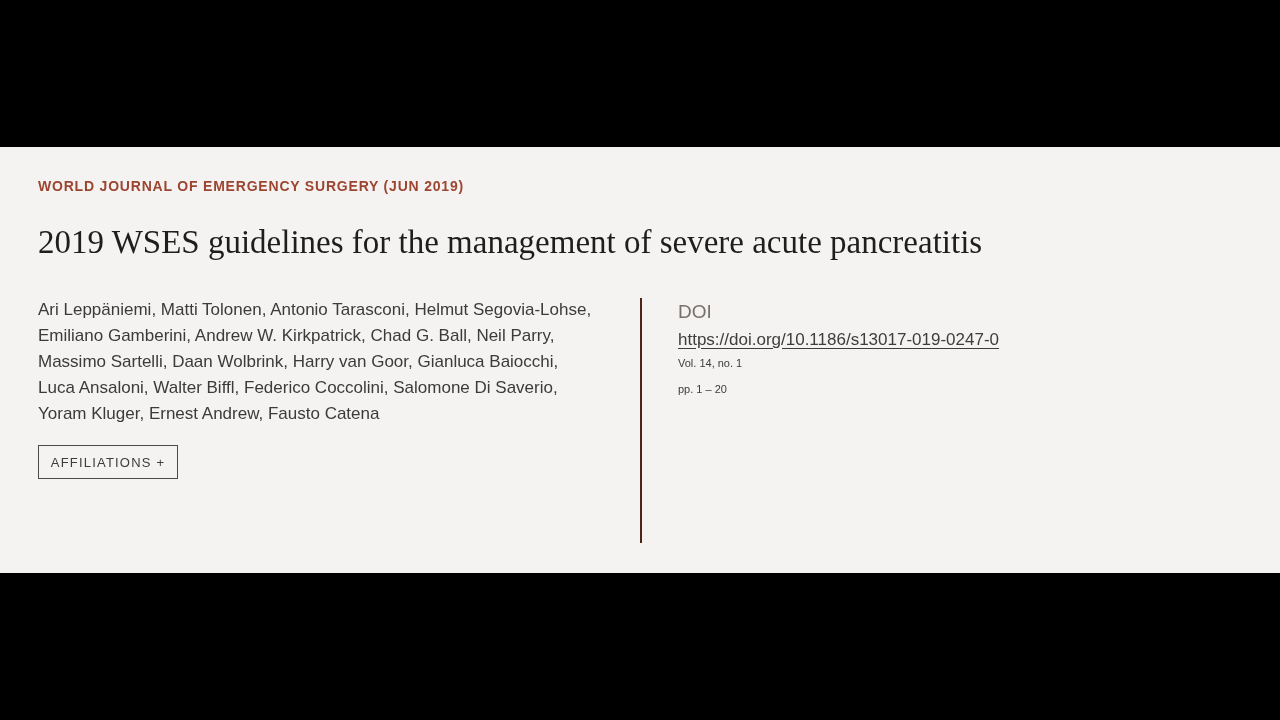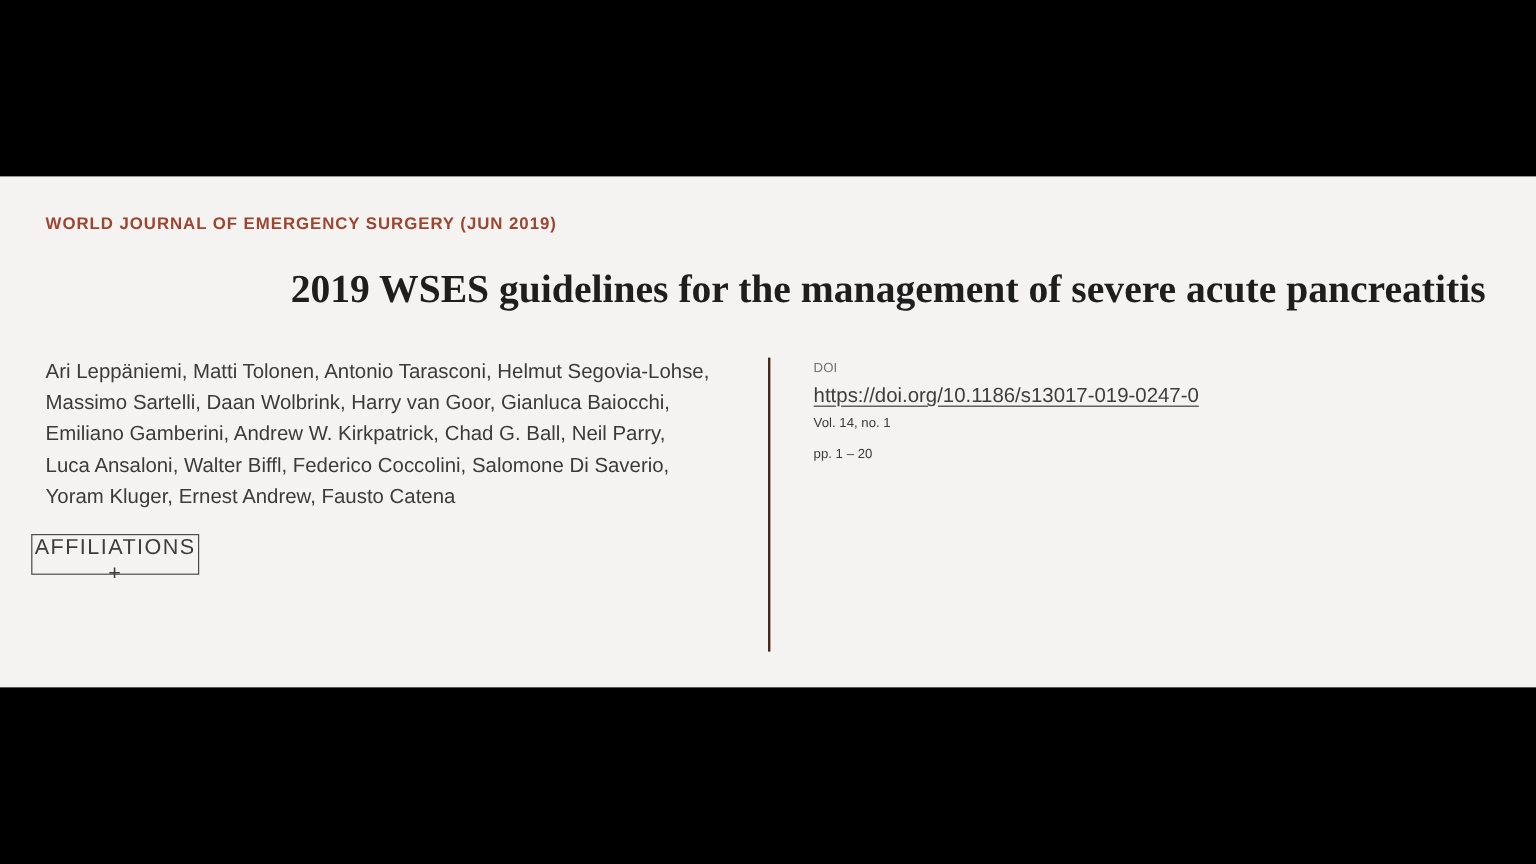--- a/index.html
+++ b/index.html
@@ -43,50 +43,49 @@
     color: var(--accent, #9c4530);
   }
 
   .title {
     position: absolute;
     left: 38px;
     top: 75px; 
     margin: 0;
     width: 1200px;
     font-family: "Liberation Serif", serif;
-    font-weight: bold;
+    font-weight: normal;
     font-size: 33px;
     line-height: 40px;
     color: var(--title, #1e1e1e);
     white-space: nowrap;
-    text-align: right;
   }
 
   .authors {
     position: absolute;
     left: 38px;
     top: 150px; 
     width: 585px;
     font-size: 17px;
     line-height: 26px;
     color: var(--body, #3b3b3b);
   }
   .author-line { white-space: nowrap; }
 
   .affiliations {
     position: absolute;
-    left: 26px;
+    left: 38px;
     top: 298px; 
     width: 140px;
     height: 34px;
     background: transparent;
     border: 1px solid #4a4a4a;
     border-radius: 0;
     font-family: "Liberation Sans", sans-serif;
-    font-size: 18px;
+    font-size: 13px;
     letter-spacing: 1.2px;
     color: #3c3c3c;
     cursor: pointer;
     padding: 0;
   }
 
   .divider {
     position: absolute;
     left: 640px;
     top: 151px; 
@@ -95,21 +94,21 @@
     background: var(--divider, #4e2419);
   }
 
   .meta {
     position: absolute;
     left: 678px;
     top: 154px; 
     width: 420px;
   }
   .meta .label {
-    font-size: 11px;
+    font-size: 19px;
     color: var(--label, #76716a);
     margin-bottom: 7px;
   }
   .meta .label.second {
     margin-top: 26px;
   }
   .doi-link {
     display: inline-block;
     font-size: 17px;
     color: #3d3d3d;
@@ -128,22 +127,22 @@
 <div class="frame">
   <div class="letterbox top"></div>
 
   <div class="content">
     <div class="journal-line">WORLD JOURNAL OF EMERGENCY SURGERY (JUN 2019)</div>
 
     <h1 class="title">2019 WSES guidelines for the management of severe acute pancreatitis</h1>
 
     <div class="authors">
       <div class="author-line">Ari Leppäniemi, Matti Tolonen, Antonio Tarasconi, Helmut Segovia-Lohse,</div>
+      <div class="author-line">Emiliano Gamberini, Andrew W. Kirkpatrick, Chad G. Ball, Neil Parry,</div>
       <div class="author-line">Massimo Sartelli, Daan Wolbrink, Harry van Goor, Gianluca Baiocchi,</div>
-      <div class="author-line">Emiliano Gamberini, Andrew W. Kirkpatrick, Chad G. Ball, Neil Parry,</div>
       <div class="author-line">Luca Ansaloni, Walter Biffl, Federico Coccolini, Salomone Di Saverio,</div>
       <div class="author-line">Yoram Kluger, Ernest Andrew, Fausto Catena</div>
     </div>
 
     <button class="affiliations">AFFILIATIONS +</button>
 
     <div class="divider"></div>
 
     <div class="meta">
       <div class="label">DOI</div>

